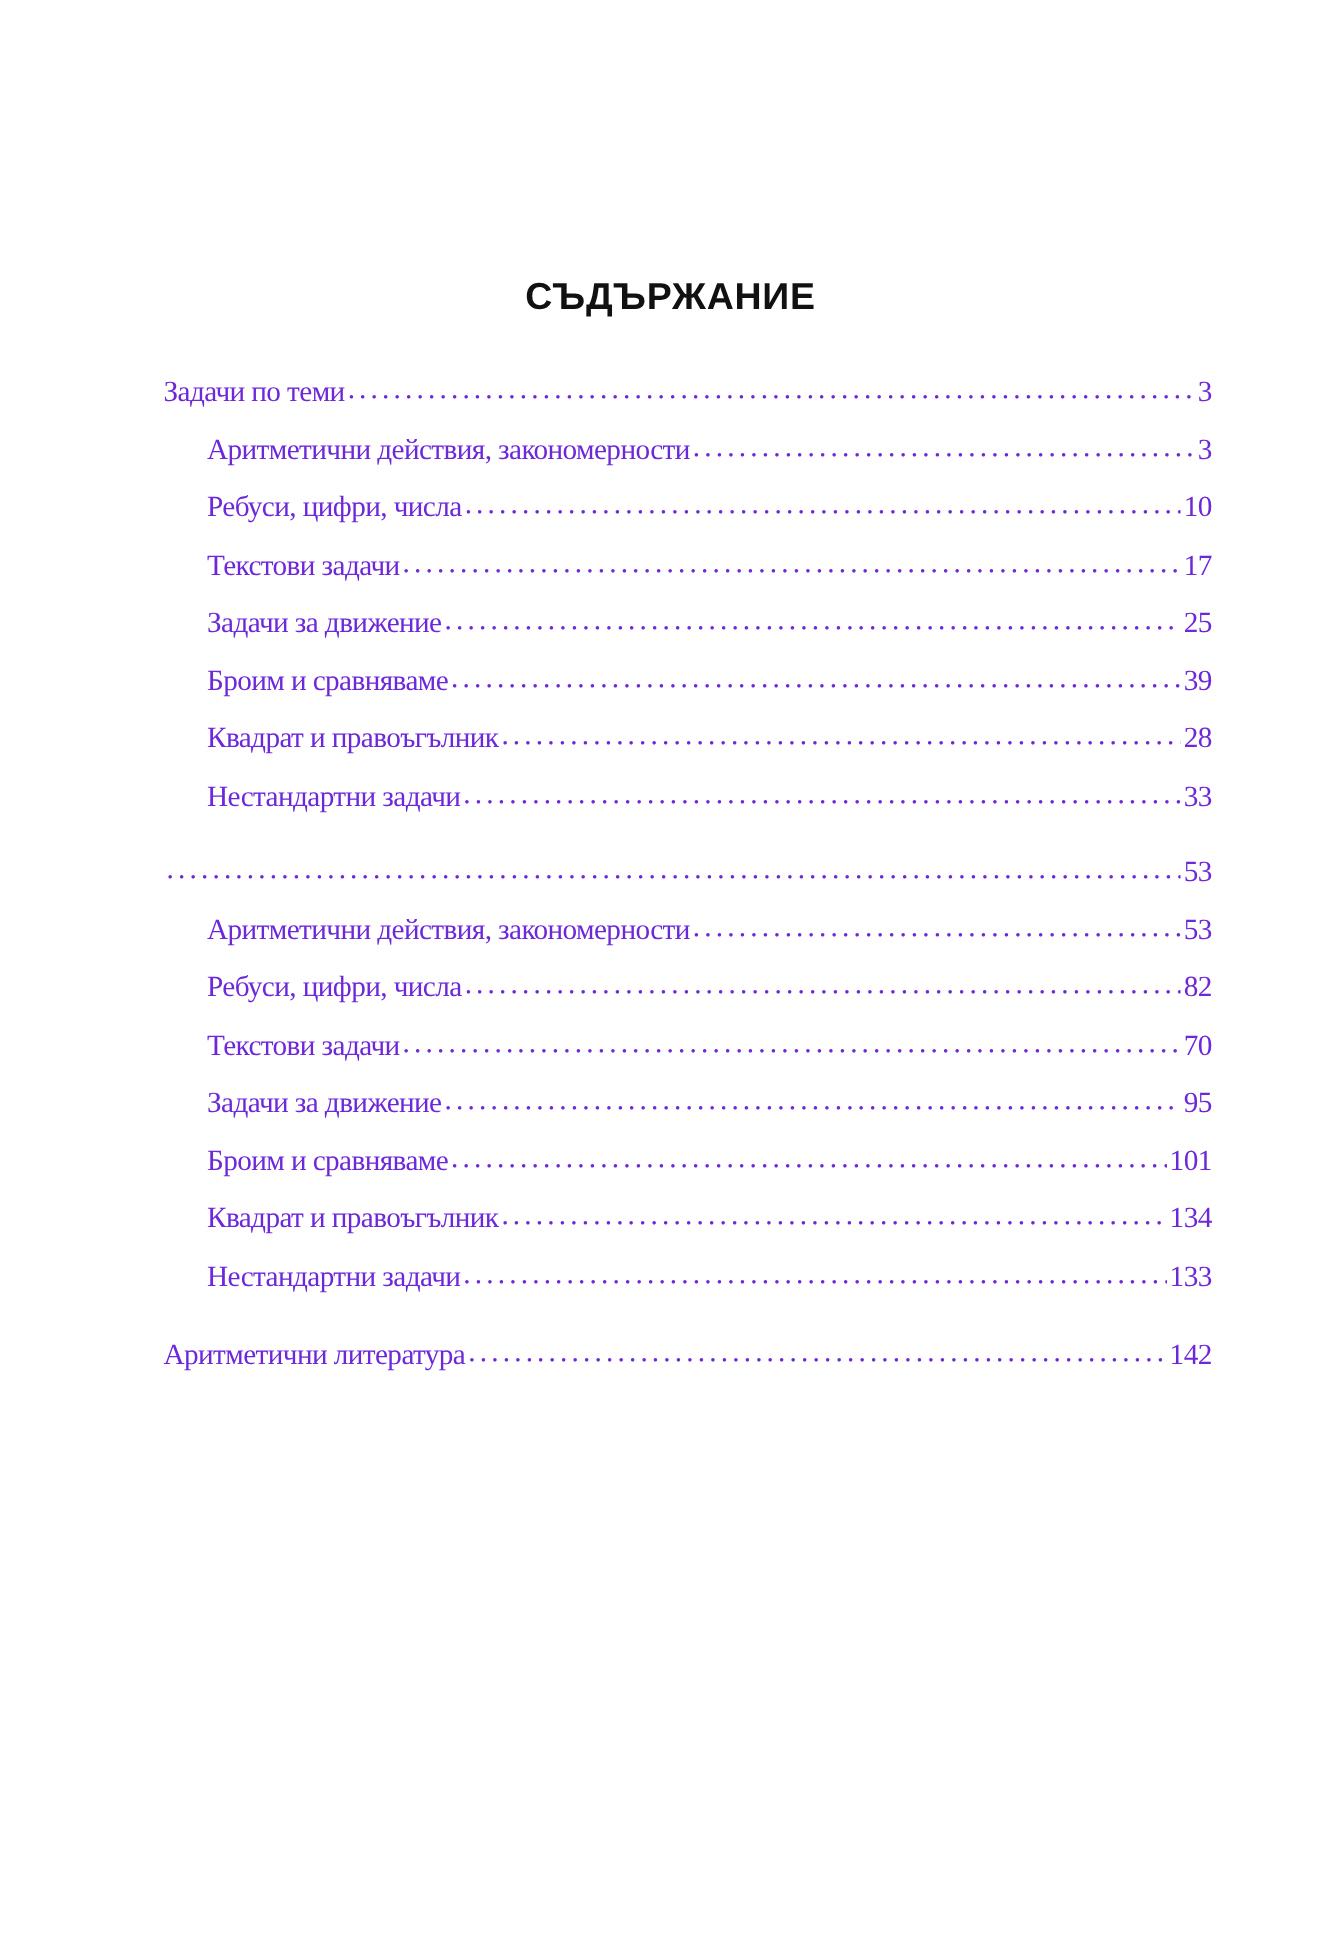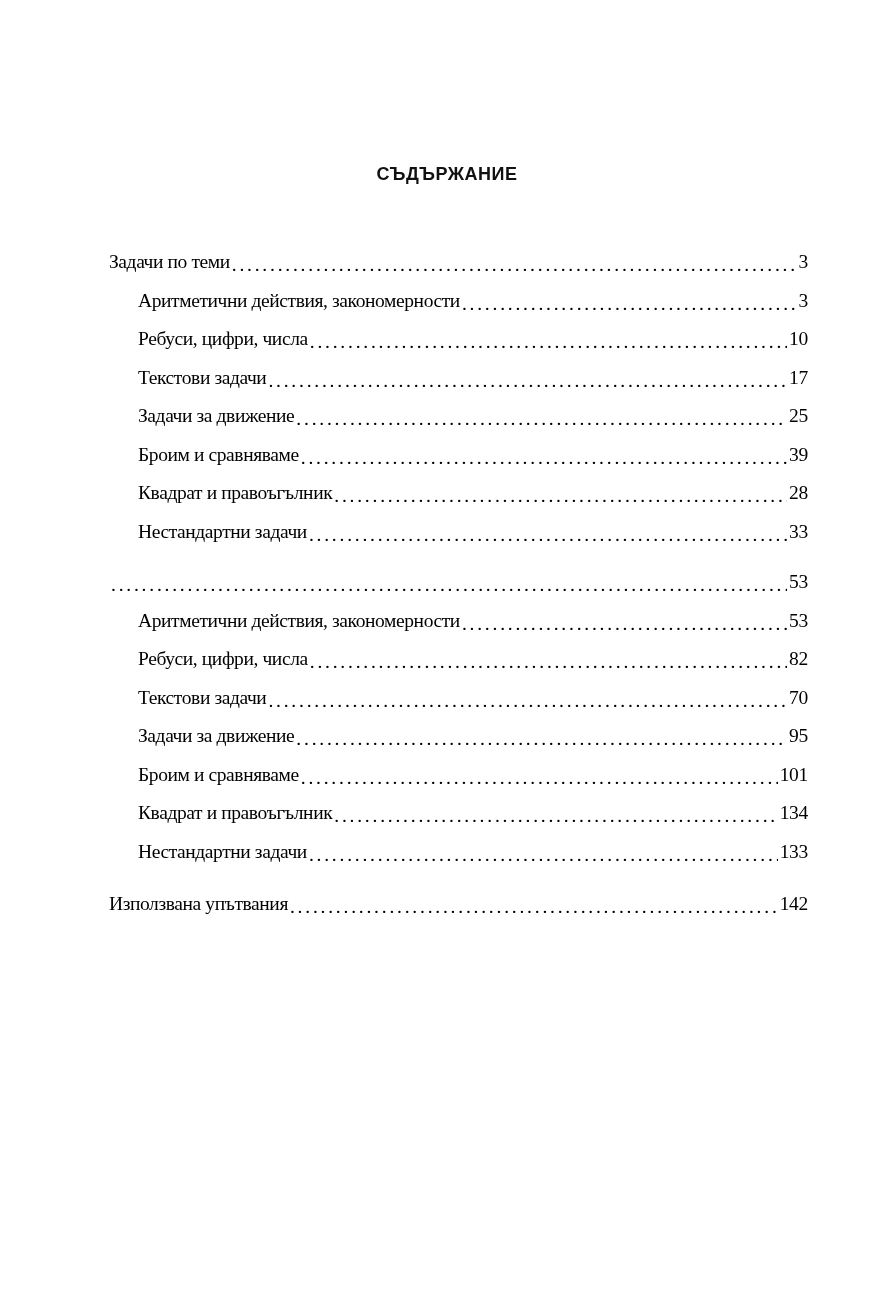--- a/index.html
+++ b/index.html
@@ -16,44 +16,44 @@
     }
     .page {
       position: absolute;
       left: 0; top: 0;
       width: 894px;
       height: 1300px;
       background: #ffffff;
     }
     .toc-title {
       position: absolute;
-      top: 164px;
+      top: 184px;
       left: 0;
       width: 894px;
       text-align: center;
       font-family: "Liberation Sans", sans-serif;
       font-weight: bold;
-      font-size: 18px;
+      font-size: 25px;
       letter-spacing: 0.5px;
       color: #111111;
     }
     .toc {
       position: absolute;
       left: 0;
       top: 0;
       width: 894px;
     }
     .toc-row {
       position: absolute;
       display: flex;
-      align-items: flex-end;
+      align-items: flex-start;
       font-family: "Liberation Serif", serif;
       font-size: 19.5px;
       line-height: 24px;
-      color: #000000;
+      color: #6d28d9;
       white-space: nowrap;
       right: 86px;
     }
     .toc-row.level-1 { left: 109px; }
     .toc-row.level-2 { left: 138px; }
     .toc-label {
       flex: 0 0 auto;
       letter-spacing: -0.4px;
     }
     .toc-leader {
@@ -162,19 +162,19 @@
       <span class="toc-leader"></span>
       <span class="toc-page">134</span>
     </div>
     <div class="toc-row level-2" style="top:840px">
       <span class="toc-label">Нестандартни задачи</span>
       <span class="toc-leader"></span>
       <span class="toc-page">133</span>
     </div>
 
     <div class="toc-row level-1" style="top:892px">
-      <span class="toc-label">Използвана упътвания</span>
+      <span class="toc-label">Аритметични литература</span>
       <span class="toc-leader"></span>
       <span class="toc-page">142</span>
     </div>
 
   </div>
 </div>
 
 </body></html>

